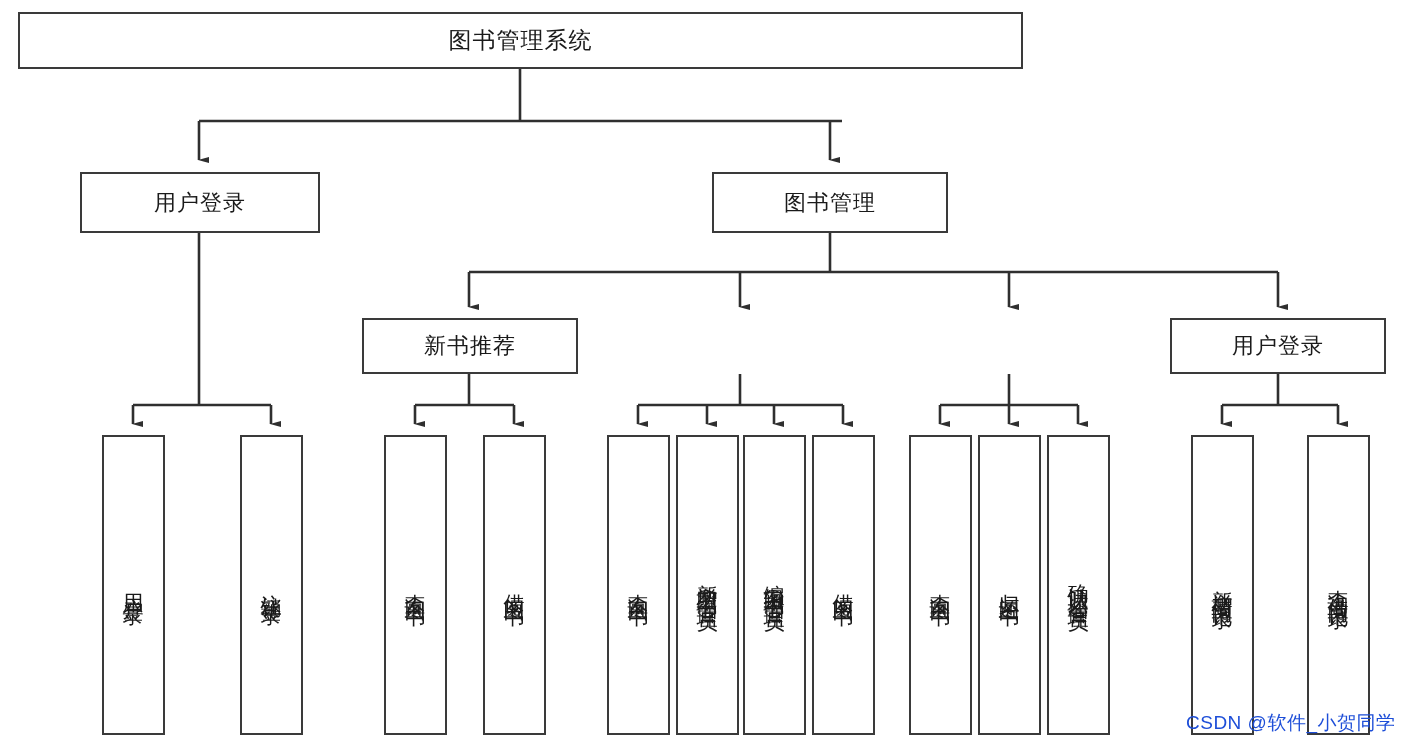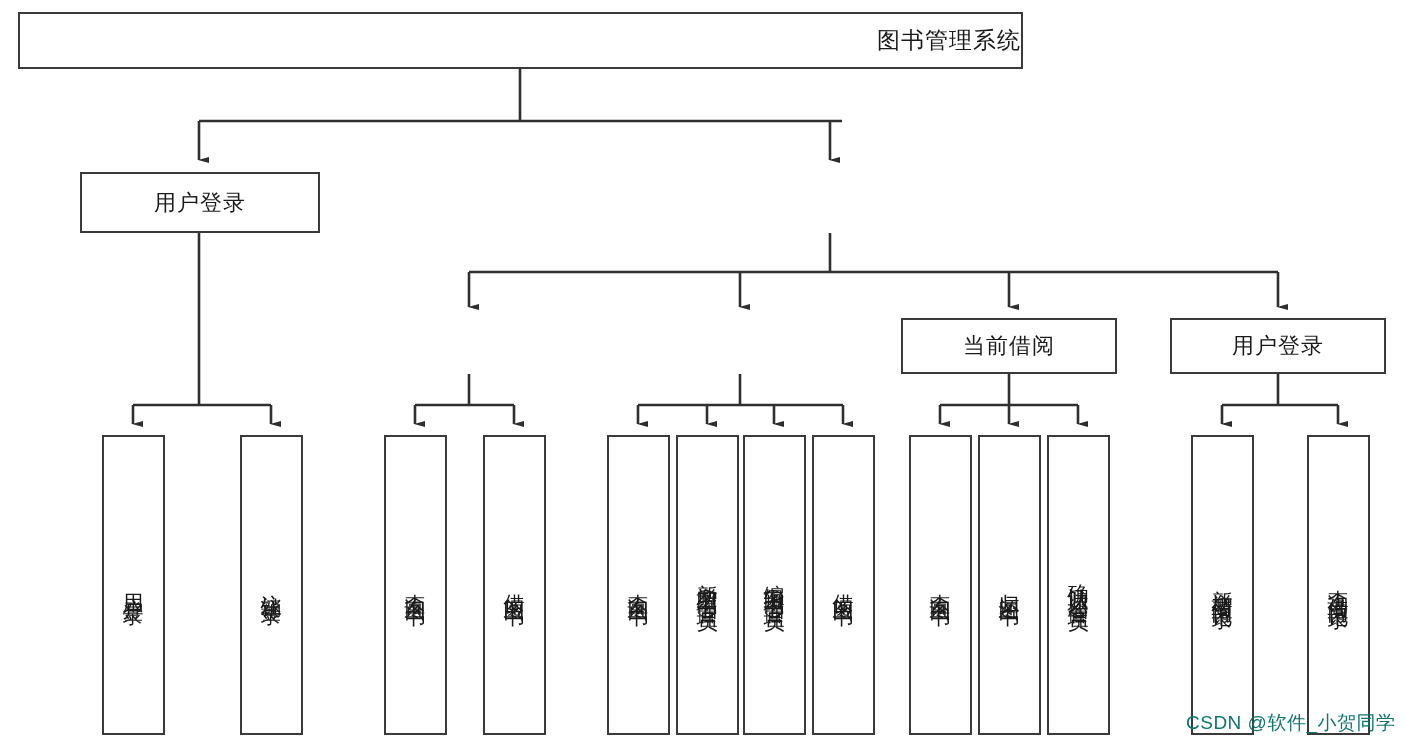--- a/index.html
+++ b/index.html
@@ -58,21 +58,21 @@
     top: 0;
     width: 1405px;
     height: 747px;
     pointer-events: none;
   }
   .watermark {
     position: absolute;
     left: 1186px;
     top: 710px;
     font-size: 19px;
-    color: #0f766e;
+    color: #1d4ed8;
     white-space: nowrap;
     letter-spacing: 0.5px;
   }
 </style>
 </head>
 <body>
 
 <div id="canvas">
 
   <svg class="links" viewBox="0 0 1405 747">
@@ -121,30 +121,33 @@
       <path d="M 1009 405 L 1009 424" marker-end="url(#arrow)"></path>
       <path d="M 1078 405 L 1078 424" marker-end="url(#arrow)"></path>
 
       <path d="M 1278 374 L 1278 405"></path>
       <path d="M 1222 405 L 1338 405"></path>
       <path d="M 1222 405 L 1222 424" marker-end="url(#arrow)"></path>
       <path d="M 1338 405 L 1338 424" marker-end="url(#arrow)"></path>
     </g>
   </svg>
 
-  <div class="node node-h node-root" style="left:18px; top:12px; width:1005px; height:57px;justify-content:flex-end;">
+  <div class="node node-h node-root" style="left:18px; top:12px; width:1005px; height:57px;">
     <span>图书管理系统</span>
   </div>
 
   <div class="node node-h" style="left:80px; top:172px; width:240px; height:61px;">
     <span>用户登录</span>
   </div>
+  <div class="node node-h" style="left:712px; top:172px; width:236px; height:61px;">
+    <span>图书管理</span>
+  </div>
 
-  <div class="node node-h" style="left:901px; top:318px; width:216px; height:56px;">
-    <span>当前借阅</span>
+  <div class="node node-h" style="left:362px; top:318px; width:216px; height:56px;">
+    <span>新书推荐</span>
   </div>
   <div class="node node-h" style="left:1170px; top:318px; width:216px; height:56px;">
     <span>用户登录</span>
   </div>
 
   <div class="node node-v" style="left:102px; top:435px; width:63px; height:300px;">
     <span class="vtext">用户登录</span>
   </div>
   <div class="node node-v" style="left:240px; top:435px; width:63px; height:300px;">
     <span class="vtext">注销登录</span>

